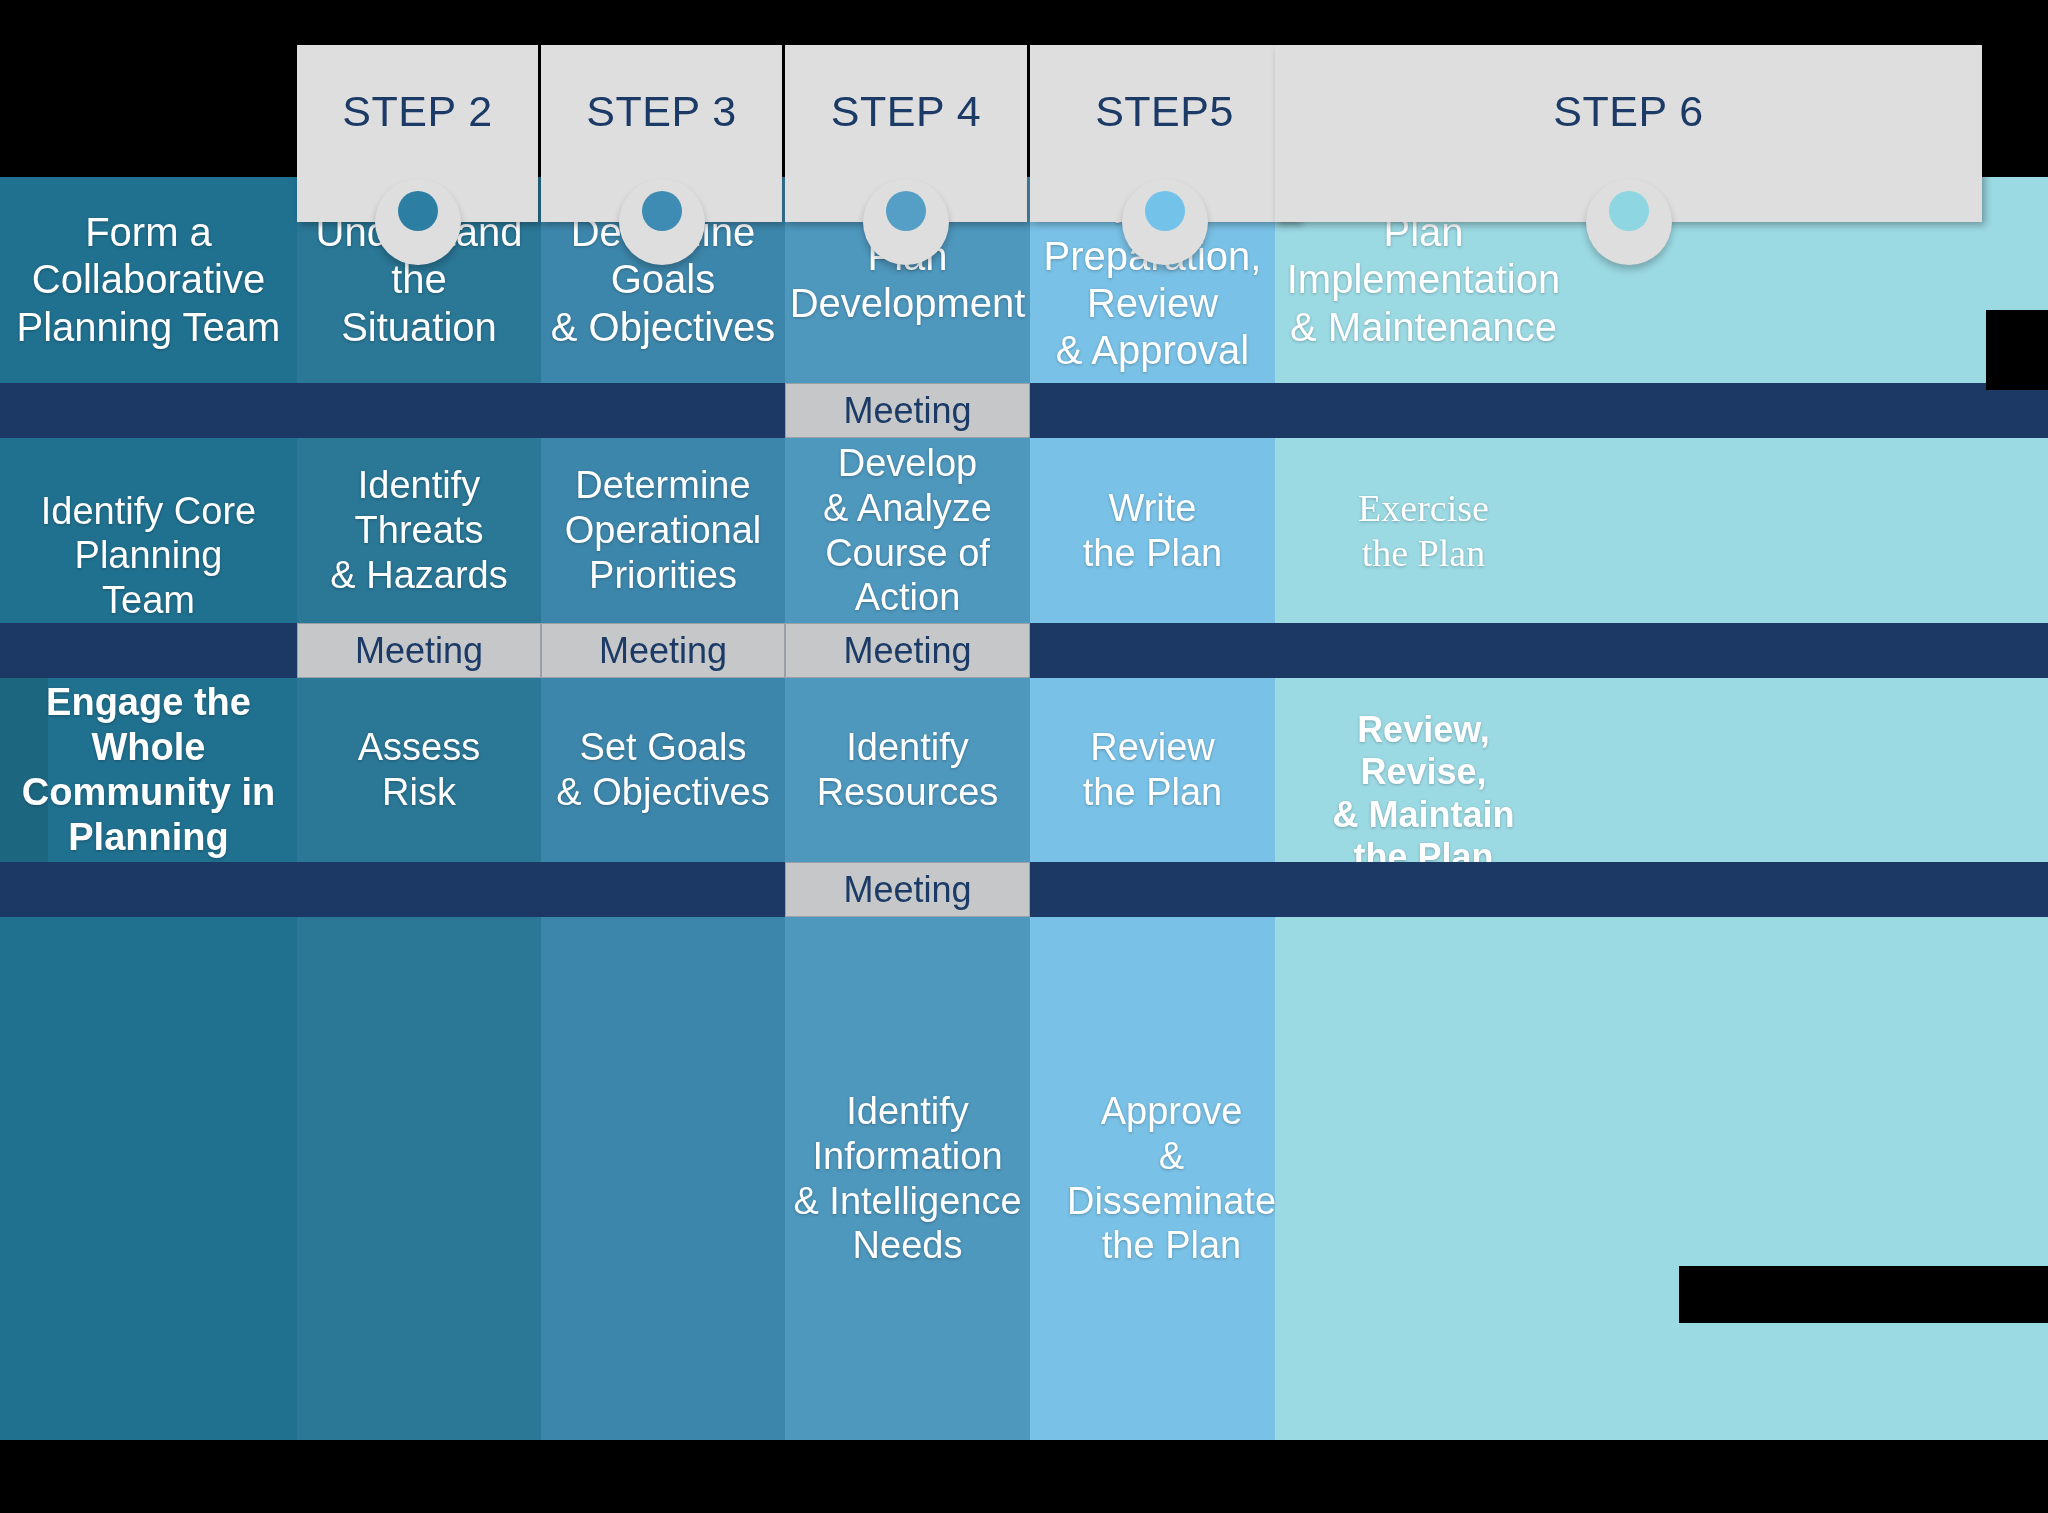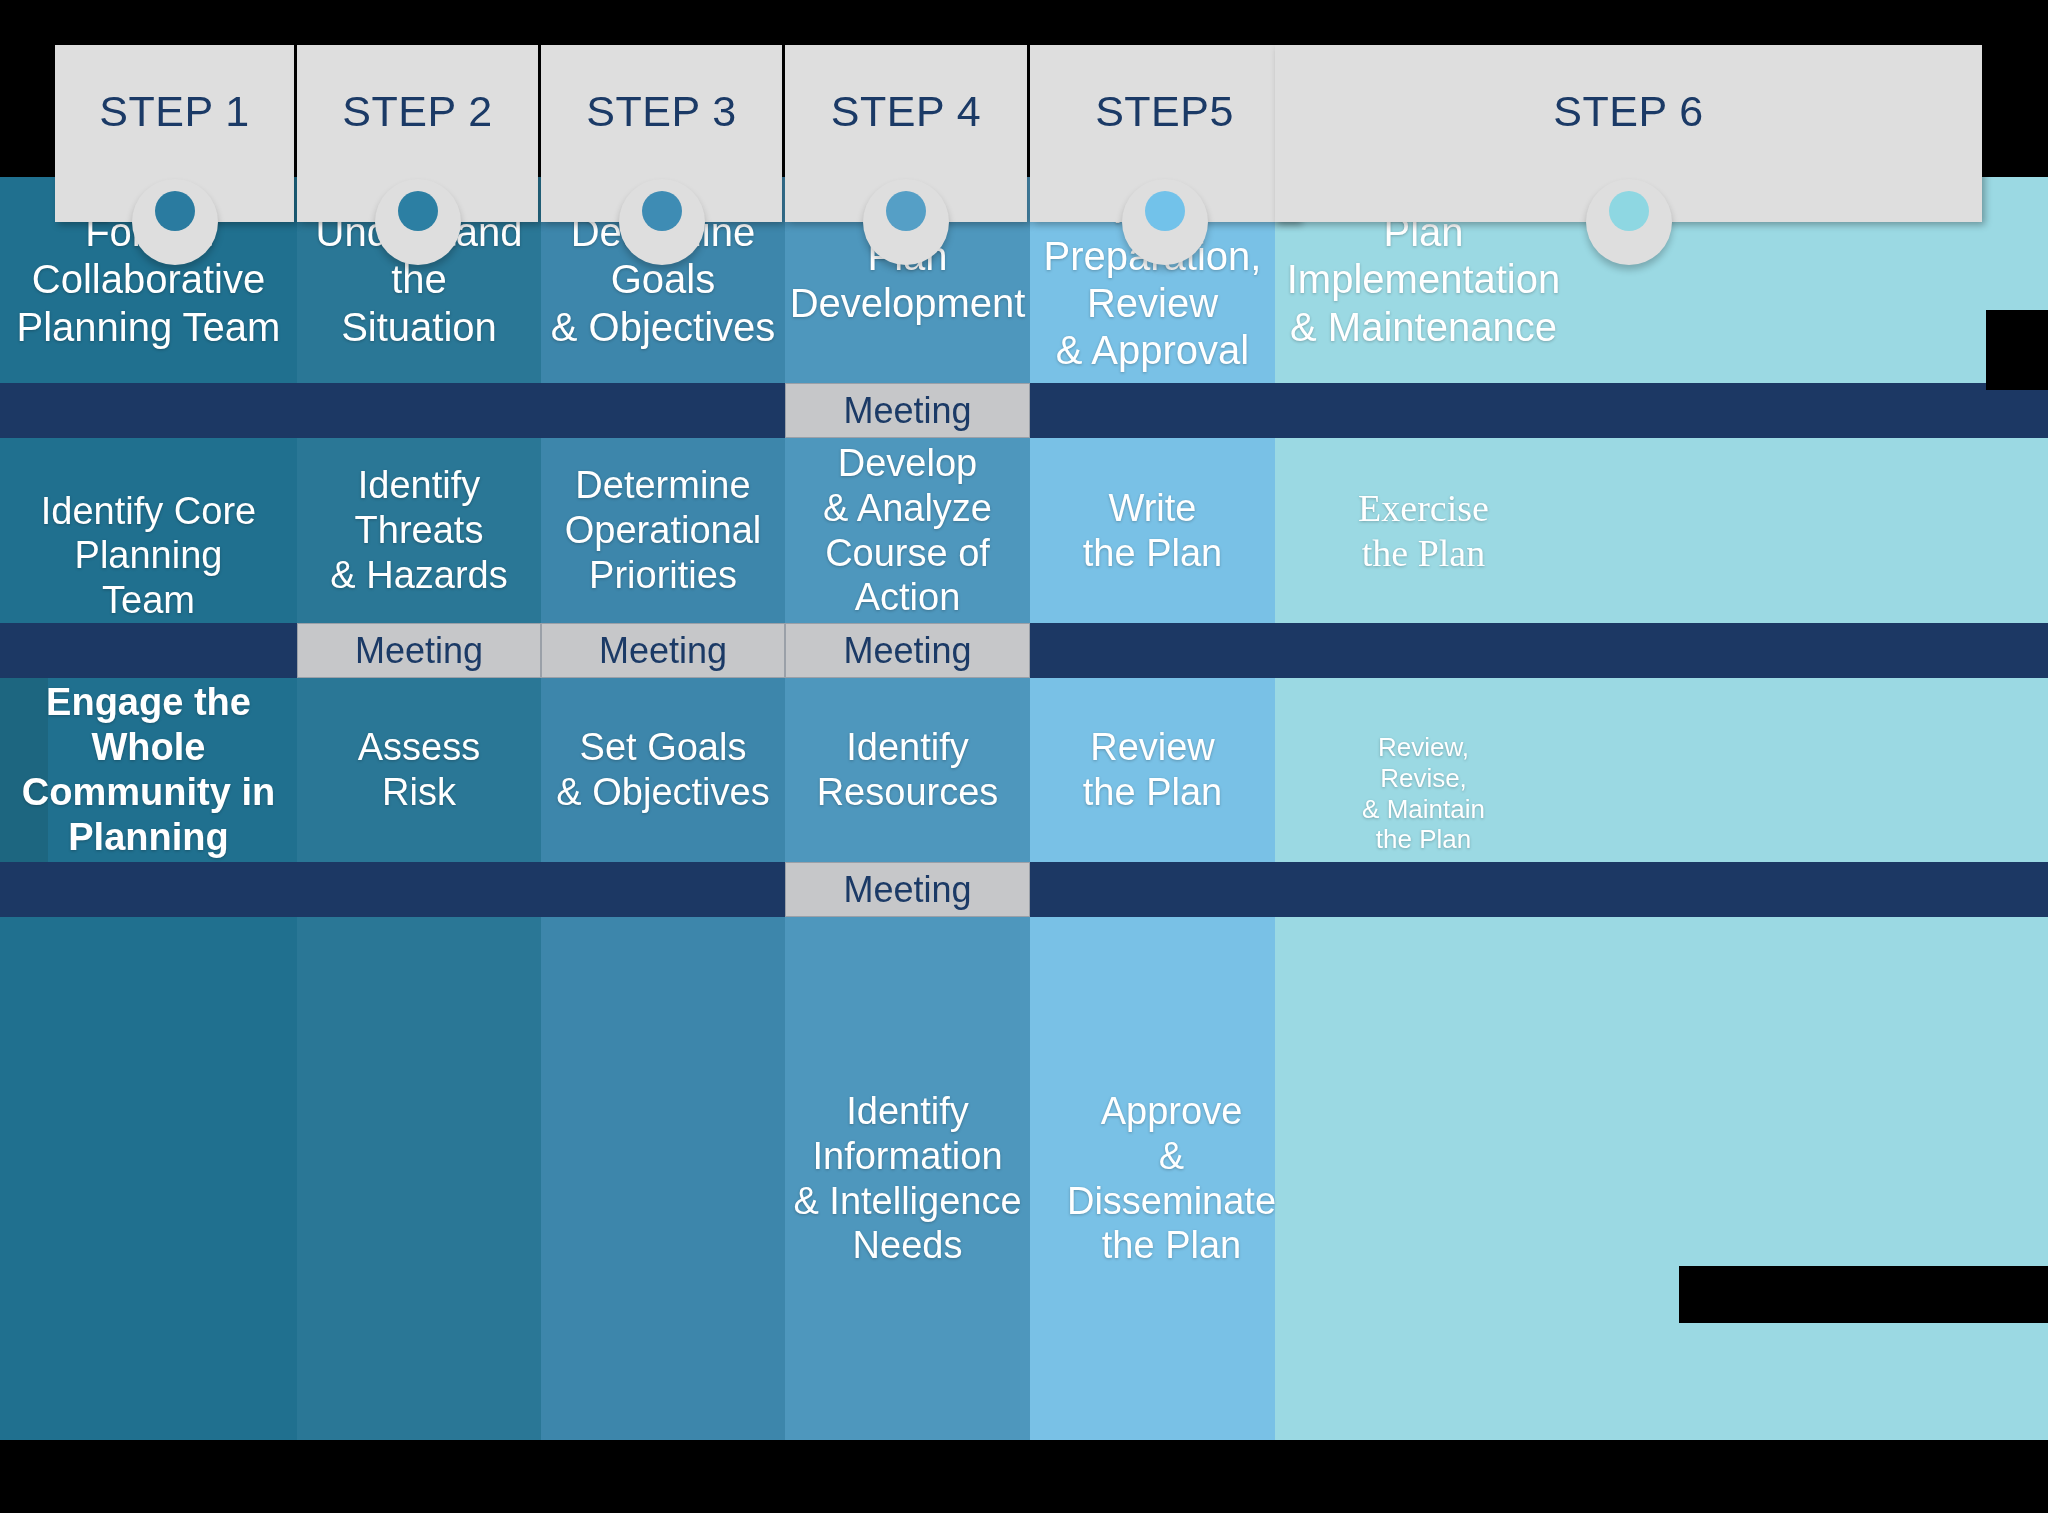--- a/index.html
+++ b/index.html
@@ -170,21 +170,21 @@
             <span>Identify</span>
             <span>Resources</span>
           </div>
         </div>
         <div class="cell" style="left: 1030px; width: 245px; top: 633px; height: 184px; font-size: 38px;">
           <div>
             <span>Review</span>
             <span>the Plan</span>
           </div>
         </div>
-        <div class="cell" style="left: 1275px; width: 297px; top: 633px; height: 231px; font-size: 26px;">
+        <div class="cell" style="left: 1275px; width: 297px; top: 633px; height: 231px; font-size: 36px; font-weight: bold;">
           <div>
             <span>Review,</span>
             <span>Revise,</span>
             <span>&amp; Maintain</span>
             <span>the Plan</span>
           </div>
         </div>
         <div class="cell" style="left: 785px; width: 245px; top: 872px; height: 523px; font-size: 38px;">
           <div>
             <span>Identify</span>
@@ -217,26 +217,20 @@
         <div class="mbox" style="left: 785px; width: 245px; top: 578px; background: rgb(198, 199, 201);">
           <span>Meeting</span>
         </div>
         <div class="mband" style="top: 817px; background: rgb(28, 56, 100);"></div>
         <div class="mbox" style="left: 785px; width: 245px; top: 817px; background: rgb(198, 199, 201);">
           <span>Meeting</span>
         </div>
       </div>
 
     <div class="hdr-row" id="hdrs">
-        <div class="hdr-tab" style="left: 55px; width: 239px;">
-          <div class="hdr-label">STEP 1</div>
-          <div class="notch">
-            <div class="dot" style="background: rgb(42, 123, 160);"></div>
-          </div>
-        </div>
         <div class="hdr-tab" style="left: 297px; width: 241px;">
           <div class="hdr-label">STEP 2</div>
           <div class="notch">
             <div class="dot" style="background: rgb(44, 127, 163);"></div>
           </div>
         </div>
         <div class="hdr-tab" style="left: 541px; width: 241px;">
           <div class="hdr-label">STEP 3</div>
           <div class="notch">
             <div class="dot" style="background: rgb(62, 140, 180);"></div>

